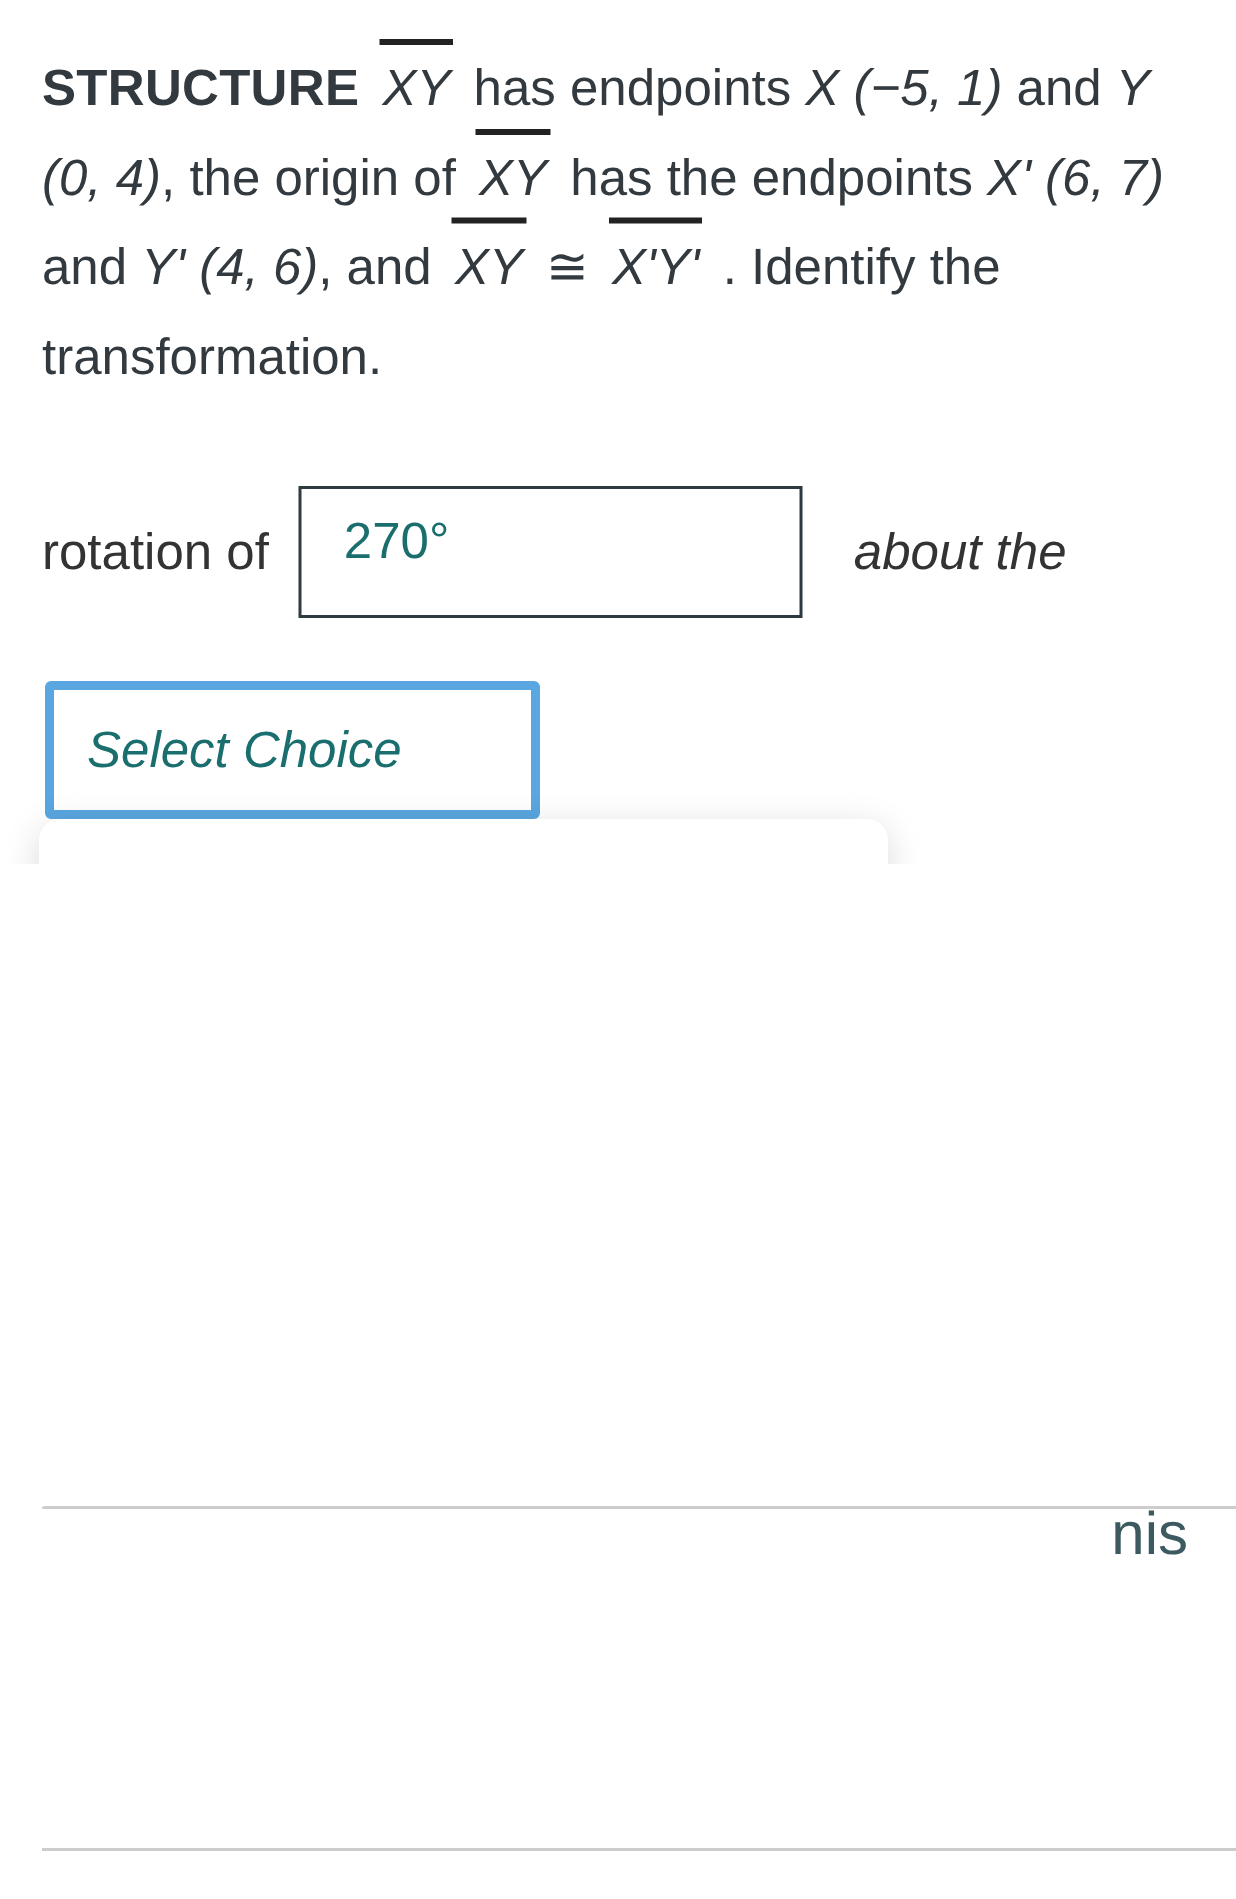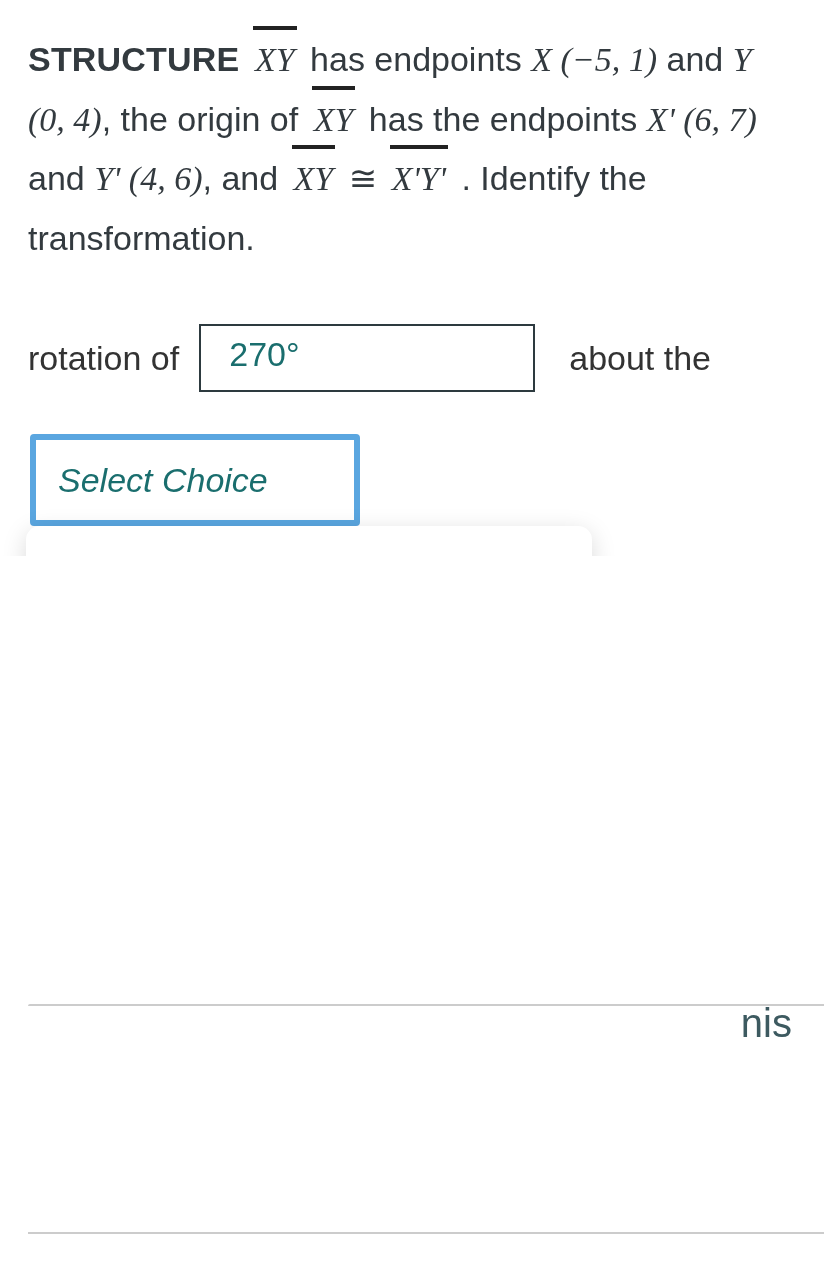--- a/index.html
+++ b/index.html
@@ -11,21 +11,21 @@
     background: #fff;
     width: 824px;
     font-size: 34px;
   }
   .problem {
     line-height: 1.75;
     color: #333a3f;
     margin-bottom: 56px;
   }
   .bold { font-weight: 700; letter-spacing: 0.2px; }
-  .serif { font-family: Liberation Serif, serif; }
+  .serif { font-family: Liberation Sans, sans-serif; }
   .italic { font-style: italic; }
   .overline {
     display: inline-block;
     position: relative;
     padding: 0 6px;
   }
   .overline::before {
     content: "";
     position: absolute;
     left: 4px;
@@ -35,28 +35,28 @@
     background: #222;
   }
   .answer-row {
     display: flex;
     align-items: center;
     flex-wrap: wrap;
     gap: 16px;
     margin-bottom: 24px;
   }
   .answer-row .before-text { margin-right: 4px; }
-  .answer-row .after-text { margin-left: 18px; }
+  .answer-row .after-text { margin-left: 18px; font-style: italic; }
   .select-box {
     border: 2px solid #2d3a3f;
     padding: 16px 28px;
     min-width: 336px;
-    height: 68px;
+    height: 88px;
     display: inline-flex;
-    align-items: flex-end;
+    align-items: flex-start;
     color: #1a6e6e;
     font-size: 34px;
   }
   .select-focused {
     border: 6px solid #5aa6e0;
     border-radius: 4px;
     padding: 16px 22px;
     min-width: 330px;
     height: 92px;
     display: inline-flex;

